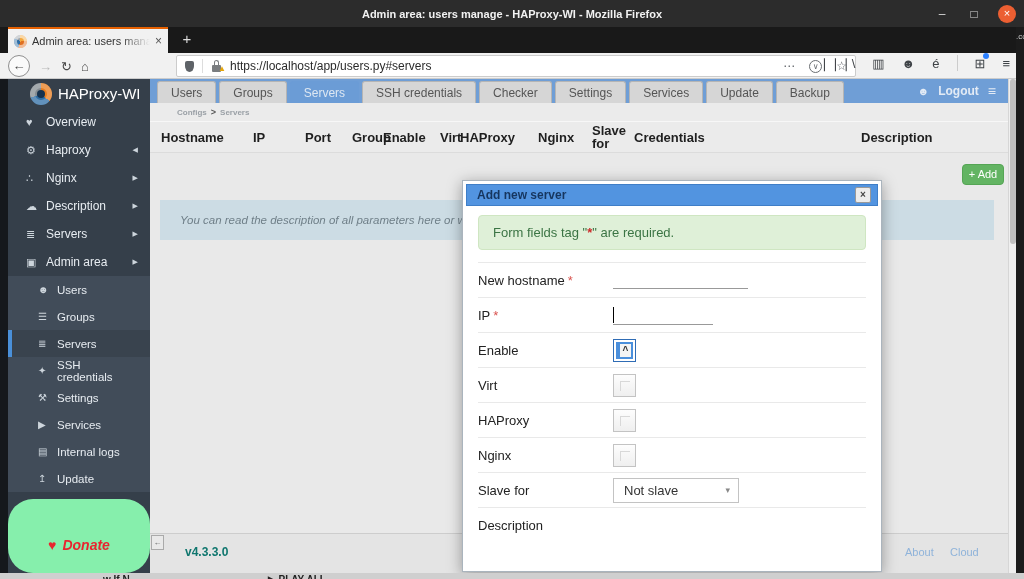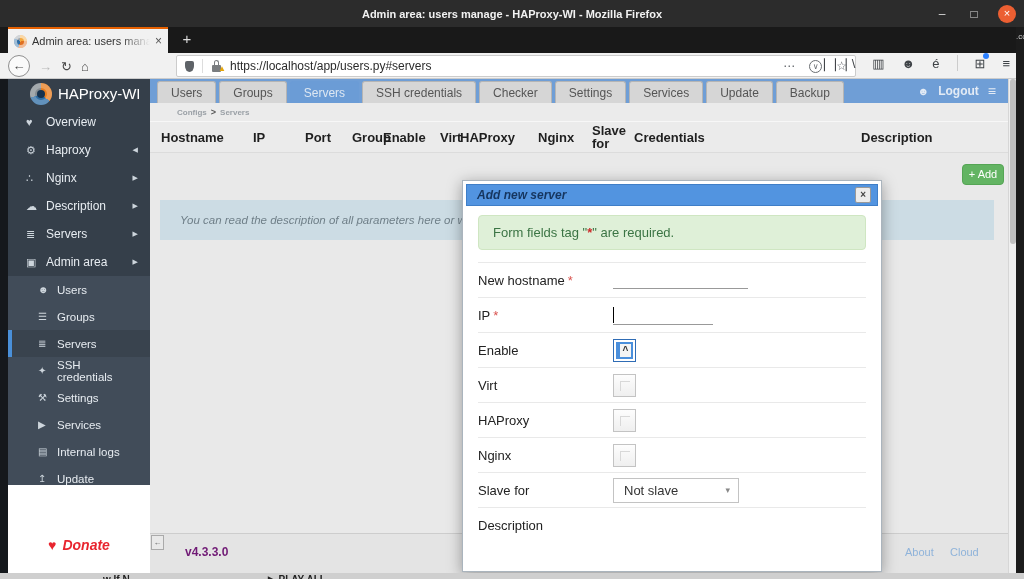--- a/index.html
+++ b/index.html
@@ -51,21 +51,21 @@
   .logo-circle::after { content:""; position:absolute; left:7px; top:7px; width:8px; height:8px; border-radius:50%; background:#16324f; }
   .logo-text { font-size:15px; color:#fff; }
   .side-item { height:28px; display:flex; align-items:center; padding:0 12px 0 18px; font-size:12px; position:relative; }
   .side-item .sicon { width:20px; font-size:11px; color:#cdd5dc; flex:none; }
   .side-item .arrow { margin-left:auto; font-size:7px; color:#cdd5dc; }
   .submenu { background:#414c59; }
   .sub-item { height:27px; display:flex; align-items:center; padding:0 12px 0 30px; font-size:11.5px; position:relative; }
   .sub-item .sicon { width:19px; font-size:10px; color:#cdd5dc; flex:none; }
   .sub-item.active { background:#39434e; }
   .sub-item.active::before { content:""; position:absolute; left:0; top:0; width:4px; height:100%; background:#4a90d9; }
-  .side-bottom { position:absolute; left:0; bottom:0; width:100%; height:88px; background:#ffffff; }
+  .side-bottom { position:absolute; left:0; bottom:0; width:100%; height:74px; background:#86efac;border-radius:25px; }
   .donate { position:absolute; left:0; width:100%; bottom:20px; text-align:center; color:#e8252f; font-weight:bold; font-style:italic; font-size:14px; }
   .donate .heart { font-style:normal; margin-right:6px; }
 
   
   .main { position:absolute; left:150px; top:79px; width:858px; height:494px; background:#e9e9e9; }
   .appnav { position:absolute; left:0; top:0; width:100%; height:24px; background:#6f9ed6; }
   .apptabs { position:absolute; left:7px; top:1px; height:23px; display:flex; align-items:flex-end; gap:3px; }
   .apptab { height:22px; background:#d6d6d6; border:1px solid #b5b5b5; border-bottom:none; border-radius:3px 3px 0 0; padding:0 13px; font-size:12px; color:#555; display:flex; align-items:center; }
   .apptab.active { background:#6b9cd6; border-color:#6b9cd6; color:#dde7f2; }
   .logoutwrap { position:absolute; right:12px; top:0; height:24px; display:flex; align-items:center; gap:9px; color:#e3ebf5; }
@@ -78,29 +78,29 @@
 
   .thead { position:absolute; left:0; top:42px; width:100%; height:32px; background:#ebebeb; border-top:1px solid #f7f7f7; border-bottom:1px solid #dcdcdc; font-weight:bold; font-size:13px; color:#1f1f1f; }
   .th { position:absolute; top:8px; white-space:nowrap; }
   .th.wrap { white-space:normal; width:42px; top:2px; line-height:13px; }
 
   .add-btn { position:absolute; right:4px; top:85px; width:42px; height:21px; background:#63b463; border:1px solid #55a555; border-radius:4px; color:#fff; font-size:11px; text-align:center; line-height:19px; }
   .info-strip { position:absolute; left:10px; top:121px; width:834px; height:40px; background:#ccdce4; display:flex; align-items:center; padding-left:20px; font-size:11.5px; font-style:italic; color:#6f7f88; }
 
   .pagefooter { position:absolute; left:0; top:454px; width:100%; height:40px; background:#e4e4e4; border-top:1px solid #cdcdcd; }
   .collapse-btn { position:absolute; left:1px; top:1px; width:13px; height:15px; background:#e9e9e9; border:1px solid #aaa; font-size:8px; color:#555; text-align:center; line-height:13px; }
-  .version { position:absolute; left:35px; top:11px; font-size:12px; font-weight:bold; color:#701a75; }
+  .version { position:absolute; left:35px; top:11px; font-size:12px; font-weight:bold; color:#0f766e; }
   .flink { position:absolute; top:12px; font-size:11px; color:#8fb3da; }
 
   .scrollbar { position:absolute; right:8px; top:79px; width:8px; height:494px; background:#efefef; border-left:1px solid #d6d6d6; }
   .scroll-thumb { position:absolute; left:1px; top:0; width:6px; height:165px; background:#c1c1c1; border-radius:3px; }
 
   
   .modal { position:absolute; left:462px; top:180px; width:420px; height:392px; background:#fff; border:1px solid #aab4bd; box-shadow:0 3px 14px rgba(0,0,0,.35); padding:3px; }
-  .modal-header { height:22px; background:#5294e0; border:1px solid #3f7ec7; display:flex; align-items:center; padding:0 6px 0 10px;font-style:italic; }
+  .modal-header { height:22px; background:#5294e0; border:1px solid #3f7ec7; display:flex; align-items:center; padding:0 6px 0 10px; }
   .modal-title { font-size:12px; font-weight:bold; color:#16365f; }
   .modal-close { margin-left:auto; width:16px; height:16px; background:#ececec; border:1px solid #999; border-radius:2px; font-size:10px; color:#444; text-align:center; line-height:14px; font-weight:bold; }
   .modal-alert { margin:9px 12px 12px 12px; background:#dff0d8; border:1px solid #cfe6c2; border-radius:4px; padding:9px 14px; font-size:13px; color:#3b7444; }
   .modal-alert .star { color:#cc2a2a; font-weight:bold; }
   .mrow { margin:0 12px; height:35px; border-top:1px solid #e9e9e9; display:flex; align-items:center; }
   .mrow:first-of-type { border-top:none; }
   .mlabel { width:120px; font-size:13px; color:#222; flex:none; }
   .req { color:#d9534f; margin-left:3px; }
   .uinput { width:135px; height:18px; border:none; border-bottom:1px solid #999; background:transparent; margin-left:15px; font-size:13px; outline:none; }
   .uinput.ip { width:100px; position:relative; }

